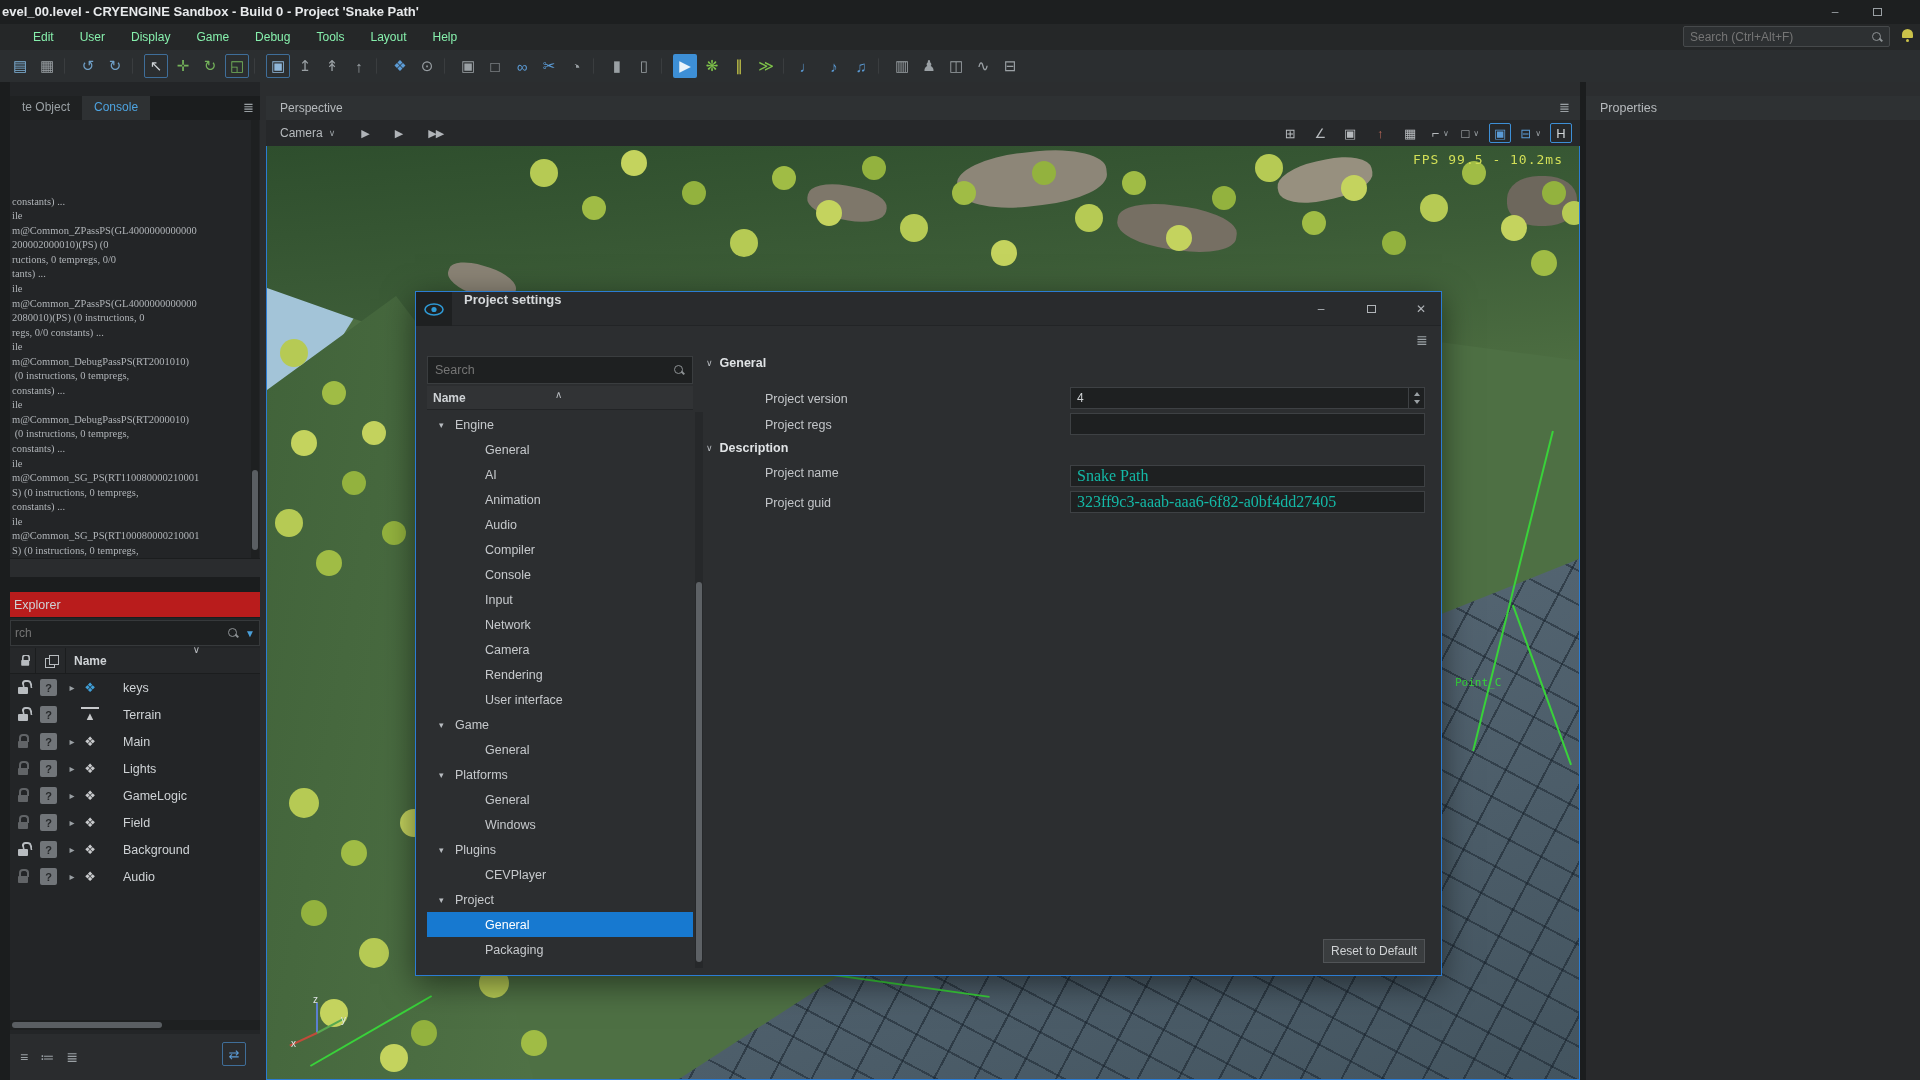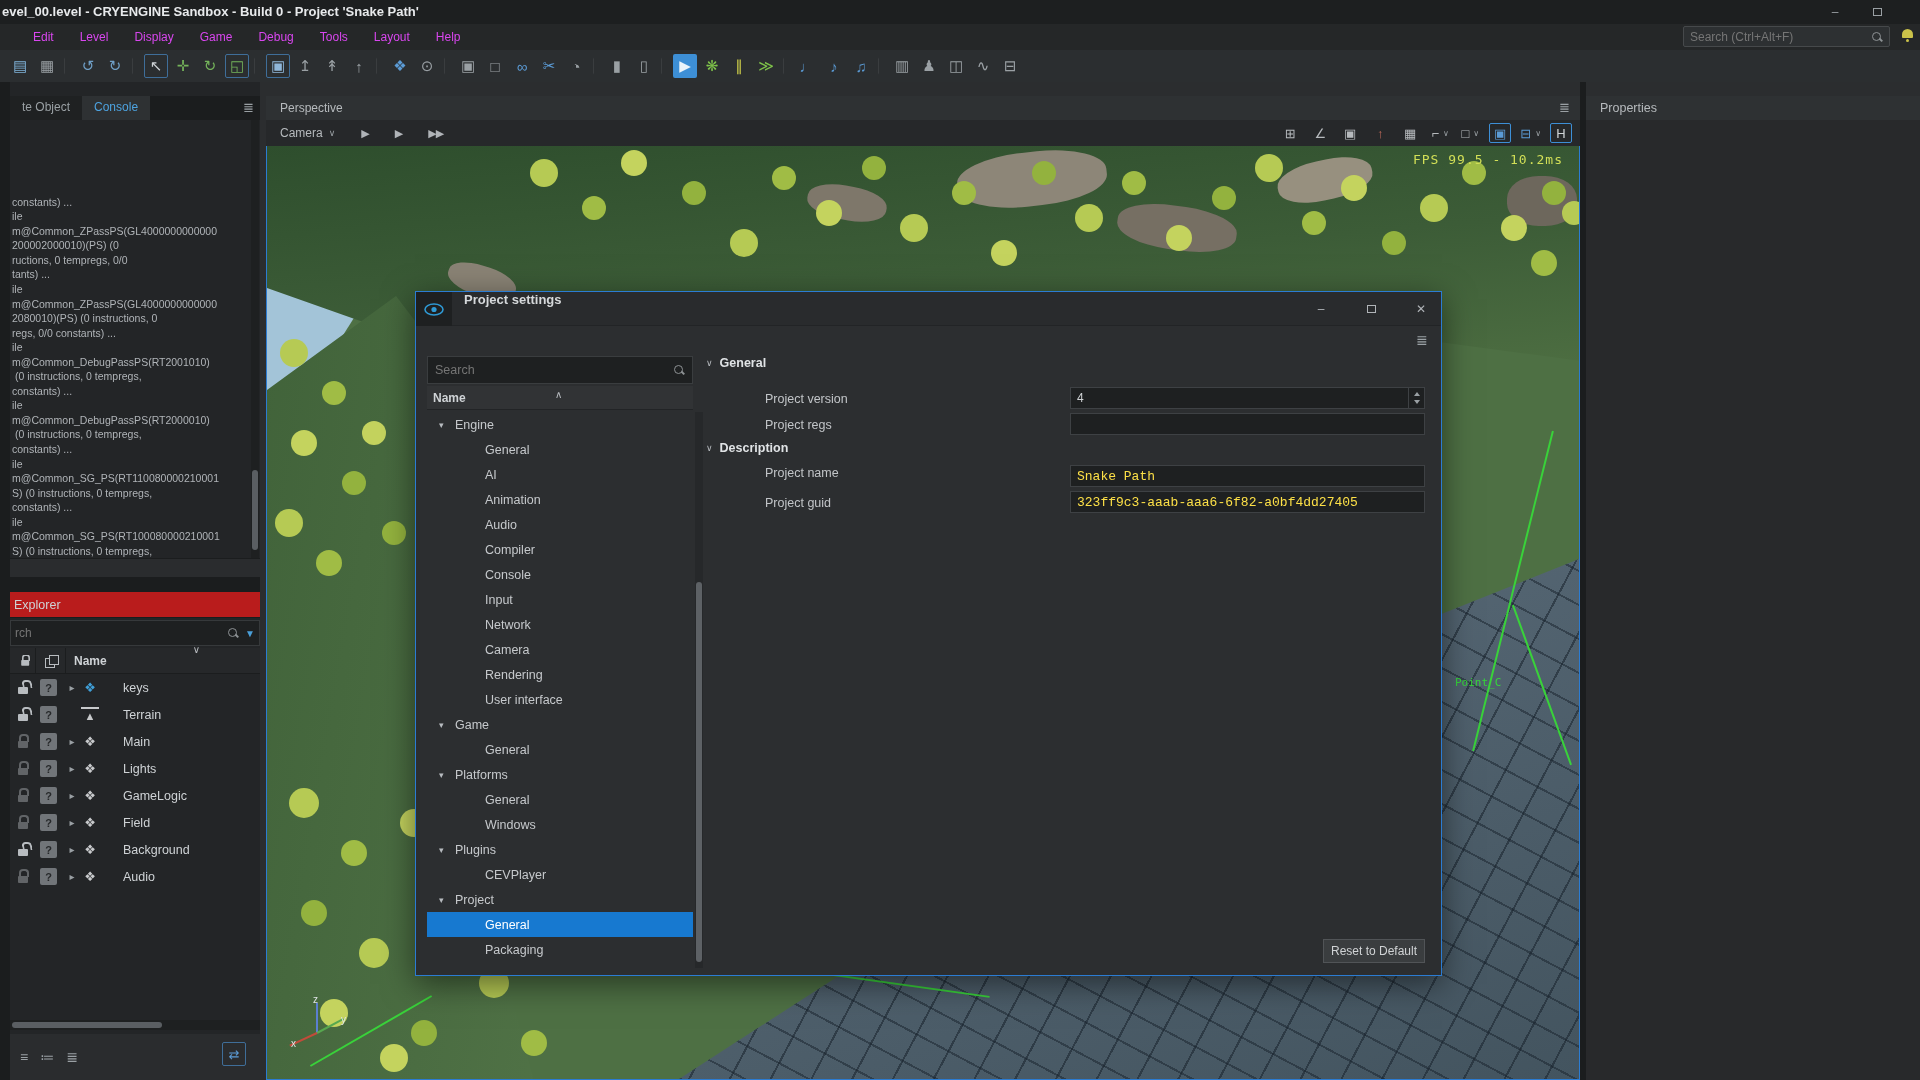--- a/index.html
+++ b/index.html
@@ -9,21 +9,21 @@
   
   #titlebar{position:absolute;left:0;top:0;width:1920px;height:24px;background:#1d1f20}
   #title{position:absolute;left:2px;top:4px;font-size:13px;font-weight:bold;color:#e8eaec;white-space:nowrap}
   .winbtn{position:absolute;top:3px;width:30px;height:18px;text-align:center;color:#9aa0a4;font-size:12px;line-height:18px}
   #btn-min{right:70px}
   #btn-max{right:28px}
   #btn-max i{display:inline-block;width:9px;height:8px;border:1px solid #9aa0a4;margin-top:5px}
 
   
   #menubar{position:absolute;left:0;top:24px;width:1920px;height:26px;background:#252728;display:flex;align-items:center;padding-left:20px;gap:2px}
-  .menu-item{padding:3px 13px;color:#d946ef;cursor:default}
+  .menu-item{padding:3px 13px;color:#86efac;cursor:default}
   #top-search{position:absolute;left:1683px;top:26px;width:207px;height:21px;background:#2d3032;border:1px solid #46494b;border-radius:2px;display:flex;align-items:center;padding:0 6px}
   #top-search input{flex:1;background:transparent;border:none;outline:none;color:#8d9194;font-size:12px;font-family:"Liberation Sans",sans-serif}
   .mag{position:relative;width:12px;height:12px;flex:0 0 12px}
   .mag::before{content:"";position:absolute;left:1px;top:1px;width:7px;height:7px;border:1.5px solid #8d9194;border-radius:50%}
   .mag::after{content:"";position:absolute;left:8px;top:8px;width:4px;height:1.5px;background:#8d9194;transform:rotate(45deg)}
   #bell{position:absolute;left:1901px;top:29px;width:14px;height:14px}
   #bell::before{content:"";position:absolute;left:1px;top:0;width:11px;height:9px;background:#cbc24a;border-radius:6px 6px 1px 1px}
   #bell::after{content:"";position:absolute;left:5px;top:10px;width:3px;height:3px;background:#cbc24a;border-radius:50%}
 
   
@@ -35,21 +35,21 @@
   .tb-icon.sep{min-width:7px;border-left:1px dotted #4a4d4f;height:18px;margin:0 2px}
 
   
   #left-rail{position:absolute;left:0;top:82px;width:10px;height:998px;background:#1b1d1e}
   #left-panel{position:absolute;left:10px;top:82px;width:250px;height:998px;background:#232527}
   #lp-tabs{position:absolute;left:0;top:14px;width:250px;height:24px;background:#1b1d1e;display:flex;align-items:flex-end}
   .lp-tab{padding:4px 12px;color:#9aa0a4;background:#1f2122;height:24px}
   .lp-tab.active{background:#2e3133;color:#4da3e0}
   #lp-tabs-menu{position:absolute;right:6px;top:4px;color:#9aa0a4;font-size:13px}
   #console-log{position:absolute;left:0;top:38px;width:240px;height:438px;overflow:hidden;padding:2px 0 0 2px;
-    font-family:Liberation Sans, sans-serif;font-size:10.5px;line-height:14.55px;color:#b0b4b8;white-space:pre}
+    font-family:Liberation Serif, serif;font-size:10.5px;line-height:14.55px;color:#b0b4b8;white-space:pre}
   #console-scroll{position:absolute;left:241px;top:38px;width:8px;height:438px;background:#1e2021}
   #console-thumb{position:absolute;left:1px;top:350px;width:6px;height:80px;background:#5a5e62;border-radius:3px}
   #console-input{position:absolute;left:0;top:476px;width:250px;height:20px;background:#2a2c2e;border-top:1px solid #1b1d1e;border-bottom:1px solid #1b1d1e}
   #lp-gap{position:absolute;left:0;top:496px;width:250px;height:14px;background:#1b1d1e}
 
   #explorer-title{position:absolute;left:0;top:510px;width:250px;height:26px;background:#b91c1c;border-bottom:1px solid #1b1d1e;display:flex;align-items:center;padding-left:4px;font-size:12.5px;color:#cfd3d6}
   #explorer-search{position:absolute;left:0;top:538px;width:250px;height:26px;background:#1e2021;border:1px solid #36393b;display:flex;align-items:center;padding:0 4px}
   #explorer-search input{flex:1;background:transparent;border:none;outline:none;color:#8d9194;font-size:12px;font-family:"Liberation Sans",sans-serif}
   #filter-funnel{color:#4a9fd9;font-size:10px;margin-left:6px}
   #x-header{position:absolute;left:0;top:566px;width:250px;height:26px;background:#26282a;border-bottom:1px solid #1b1d1e;display:flex;align-items:center;color:#cfd3d6}
@@ -140,41 +140,41 @@
   .type-group .pt-arrow{visibility:visible}
   .type-child .pt-label{margin-left:30px}
   .pt-row.selected{background:#1779d0;color:#fff}
   #dlg-tree-scroll{position:absolute;left:279px;top:120px;width:8px;height:556px;background:#26282a}
   #dlg-tree-thumb{position:absolute;left:1px;top:170px;width:6px;height:380px;background:#5d6165;border-radius:3px}
 
   .sect-header{position:absolute;display:flex;align-items:center;color:#e0e3e5;font-weight:bold;font-size:12.5px}
   .sect-header .schev{font-size:9px;color:#b8bcc0;margin-right:7px;font-weight:normal}
   .frm-label{position:absolute;color:#c2c5c8;font-size:12.5px}
   .frm-field{position:absolute;left:654px;width:355px;height:22px;background:#1e2021;border:1px solid #3e4144;color:#cfd2d4;display:flex;align-items:center;padding-left:6px;font-size:12px}
-  .frm-field input{width:100%;background:transparent;border:none;outline:none;color:#fde047;font-size:13px;font-family:Liberation Mono, monospace}
+  .frm-field input{width:100%;background:transparent;border:none;outline:none;color:#14b8a6;font-size:16px;font-family:Liberation Serif, serif}
   .spinner{position:absolute;right:0;top:0;width:16px;height:100%;border-left:1px solid #3e4144;display:flex;flex-direction:column;align-items:center;justify-content:space-evenly}
   .spin-up,.spin-dn{width:0;height:0;border-left:3px solid transparent;border-right:3px solid transparent}
   .spin-up{border-bottom:4px solid #9aa0a4}
   .spin-dn{border-top:4px solid #9aa0a4}
   #reset-btn{position:absolute;left:907px;top:647px;width:102px;height:24px;background:#3a3d3f;border:1px solid #515457;color:#d0d3d5;display:flex;align-items:center;justify-content:center;font-size:12px}
 </style>
 </head>
 <body>
 
 <div id="titlebar">
   <div id="title">evel_00.level - CRYENGINE Sandbox - Build 0 - Project 'Snake Path'</div>
   <div class="winbtn" id="btn-min">–</div>
   <div class="winbtn" id="btn-max"><i></i></div>
 </div>
 
 <div id="menubar">
   <div style="display:flex">
 
   <span class="menu-item">Edit</span>
-      <span class="menu-item">Level</span>
+      <span class="menu-item">User</span>
       <span class="menu-item">Display</span>
       <span class="menu-item">Game</span>
       <span class="menu-item">Debug</span>
       <span class="menu-item">Tools</span>
       <span class="menu-item">Layout</span>
       <span class="menu-item">Help</span>
     </div>
 </div>
 <div id="top-search">
   <input placeholder="Search (Ctrl+Alt+F)" style="">

